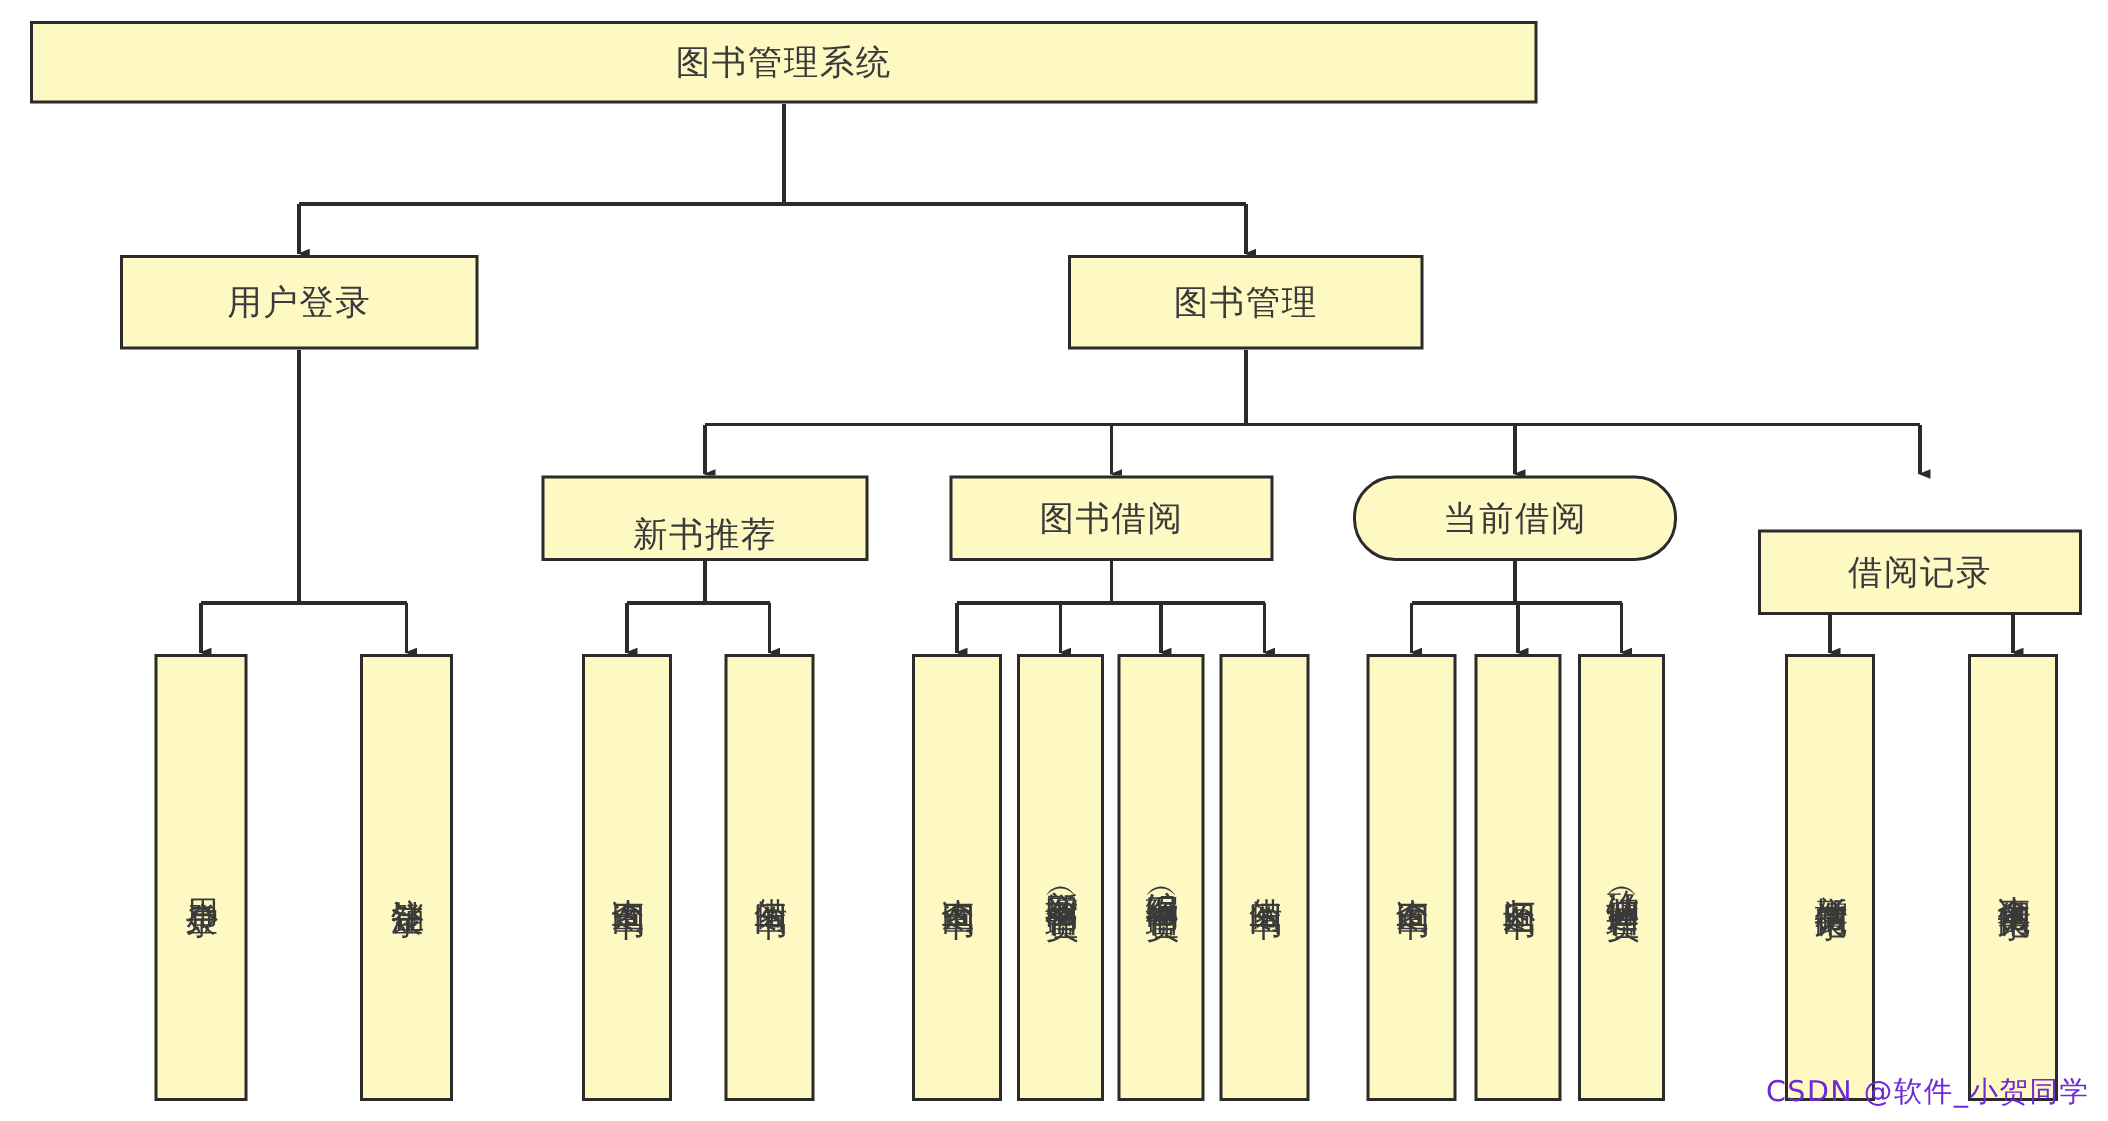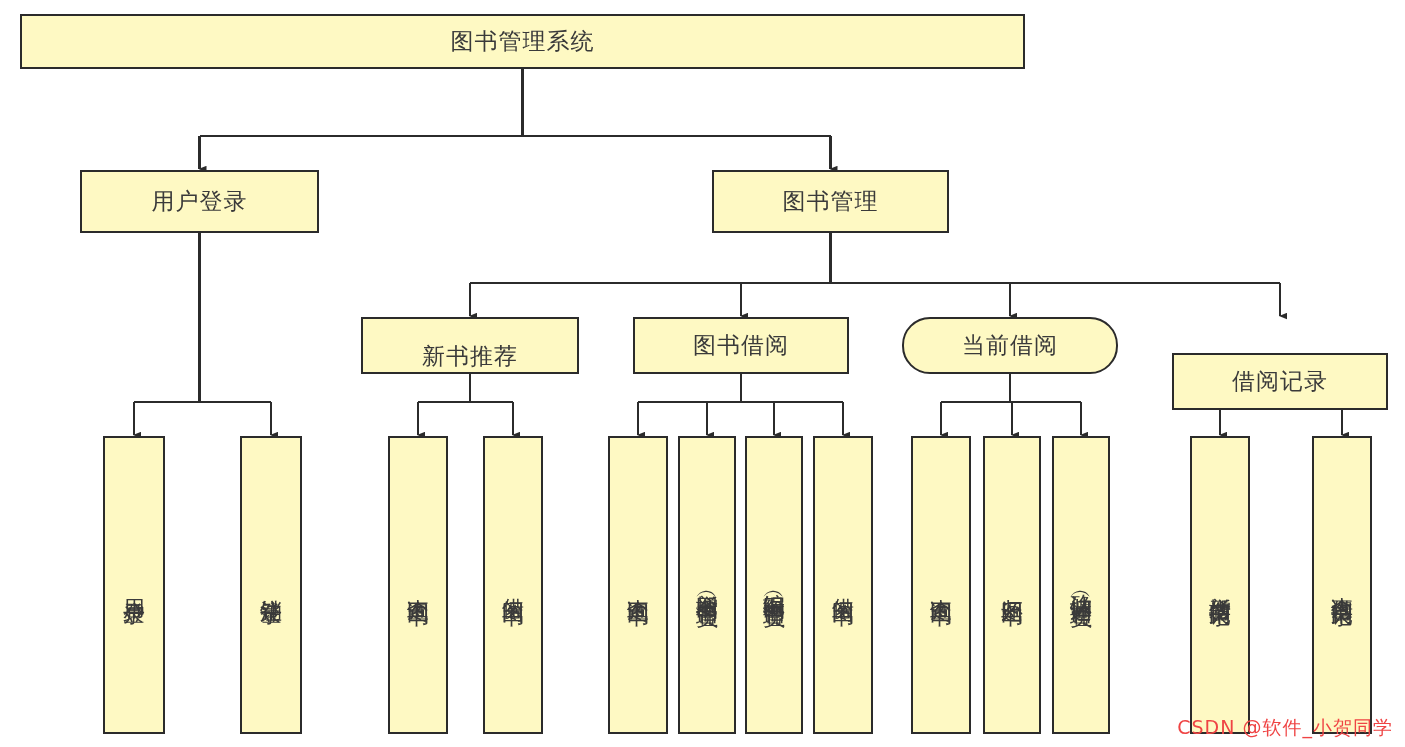--- a/index.html
+++ b/index.html
@@ -52,21 +52,21 @@
     white-space: nowrap;
   }
   .node-label {
     display: block;
   }
   .watermark {
     position: absolute;
     right: 12px;
     bottom: 6px;
     font-size: 19px;
-    color: #ef4444;
+    color: #6d28d9;
     letter-spacing: 1px;
     font-family: "DejaVu Sans", "Liberation Sans", sans-serif;
     pointer-events: none;
     user-select: none;
   }
 </style>
 </head>
 <body>
 
 <div id="diagram-root">

